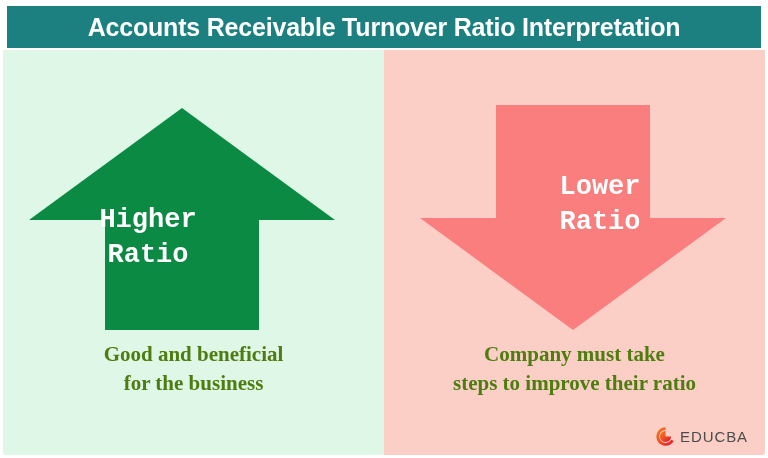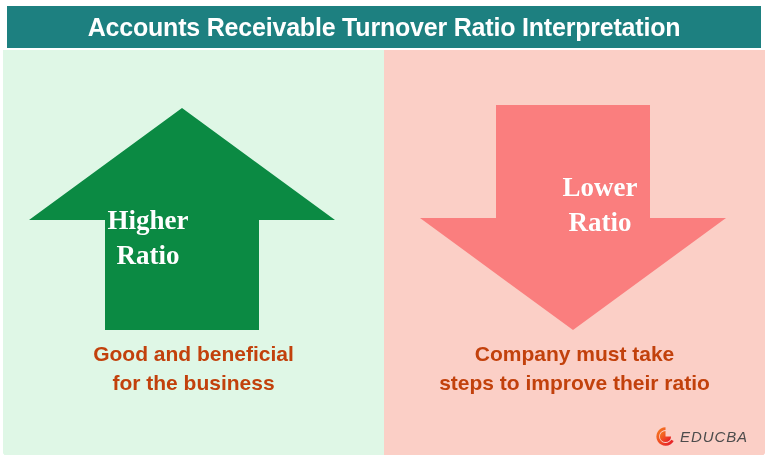--- a/index.html
+++ b/index.html
@@ -87,60 +87,59 @@
   }
 
   
   .arrow-label {
     position: absolute;
     text-align: center;
     color: #ffffff;
     font-weight: bold;
     font-size: 27px;
     line-height: 1.28;
-    font-family: Liberation Serif, serif;
+    font-family: Liberation Mono, monospace;
     text-shadow: 0 0 1px rgba(0,0,0,0.10);
     white-space: pre-line;
     pointer-events: none;
   }
   .label-higher {
     left: 45px;
     top: 153px;
     width: 200px;
   }
   .label-lower {
     left: 116px;
     top: 120px;
     width: 200px;
   }
 
   
   .caption {
     position: absolute;
     width: 100%;
     text-align: center;
-    color: #c2410c;
+    color: #4d7c0f;
     font-weight: bold;
     font-size: 21px;
     line-height: 1.38;
     white-space: pre-line;
-    font-family: Liberation Sans, sans-serif;
+    font-family: Liberation Serif, serif;
   }
   .caption-left  { top: 290px; }
   .caption-right { top: 290px; }
 
   
   .logo {
     position: absolute;
     right: 17px;
     bottom: 8px;
     display: flex;
     align-items: center;
     gap: 4px;
-    font-style: italic;
   }
   .logo-mark {
     width: 21px;
     height: 21px;
     display: block;
   }
   .logo-text {
     font-size: 15px;
     letter-spacing: 0.9px;
     color: #4c4c4c;

